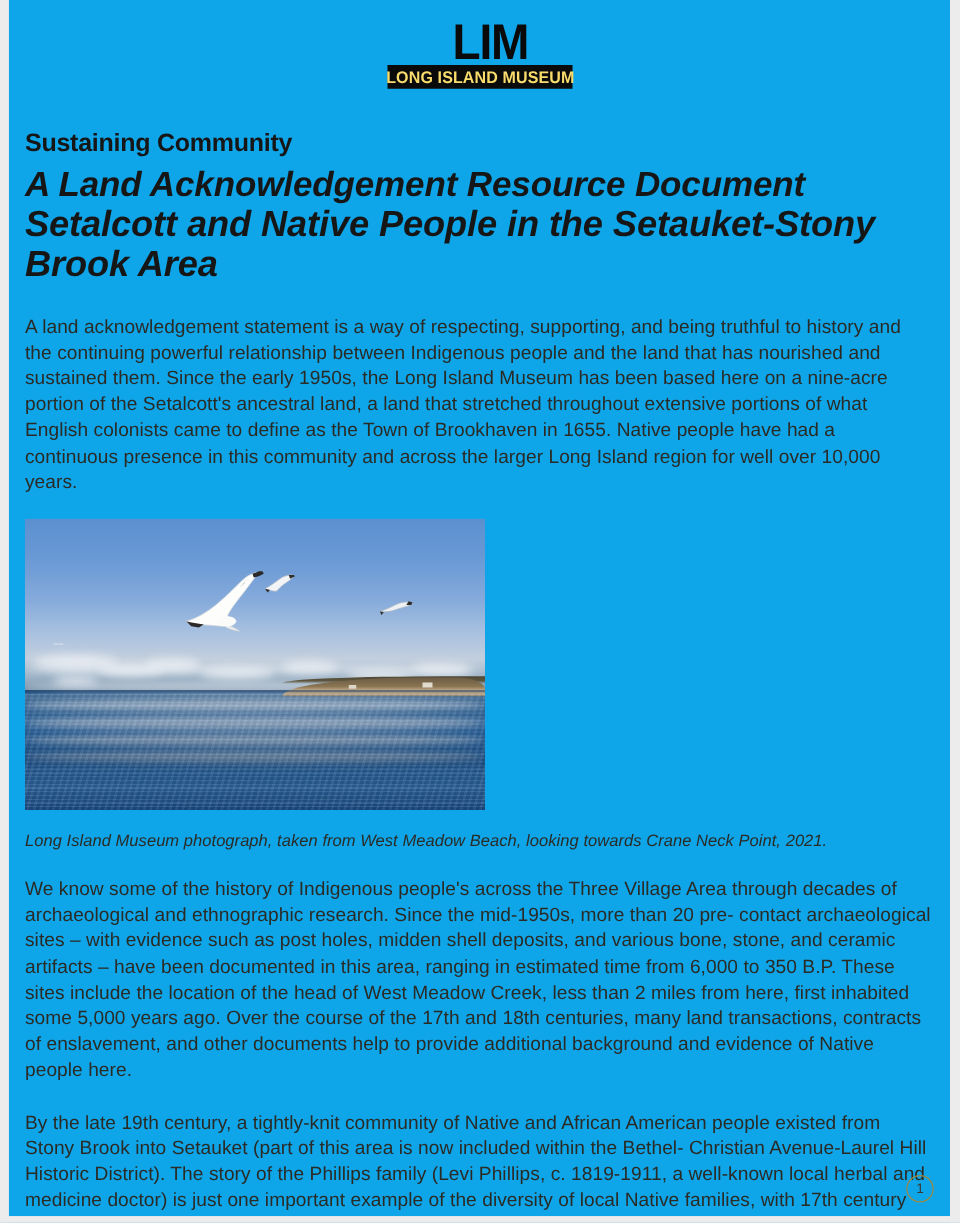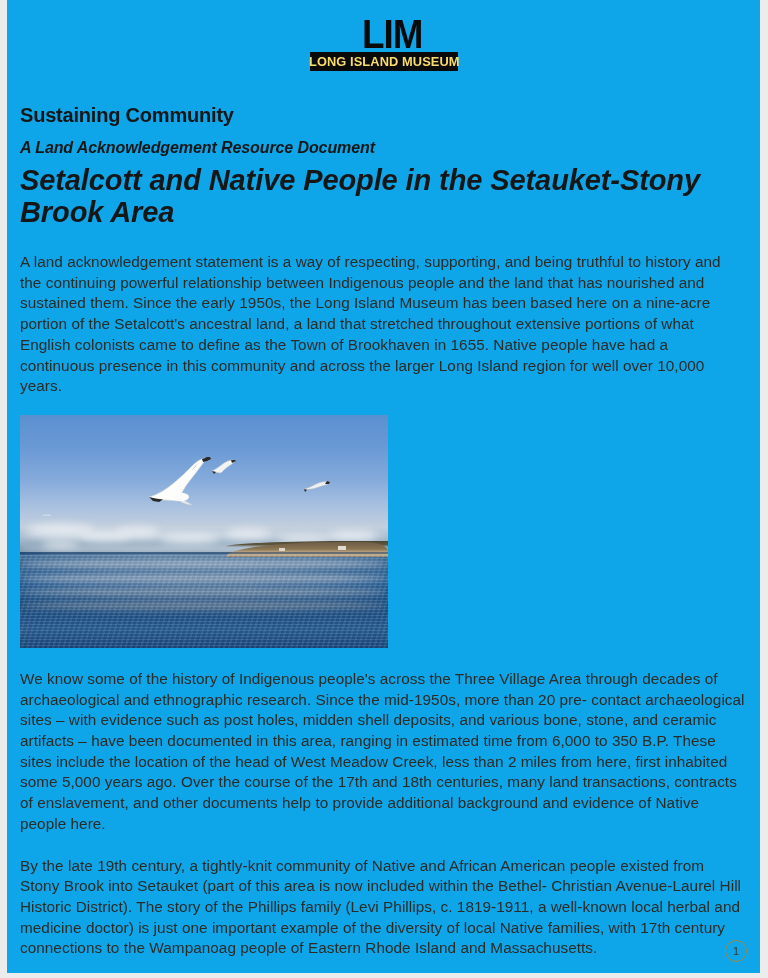--- a/index.html
+++ b/index.html
@@ -100,21 +100,21 @@
   }
   .title-2, .title-3 {
     font-family: "Liberation Sans Narrow", "Liberation Sans", sans-serif;
     font-weight: bold;
     font-style: italic;
     color: #161616;
     letter-spacing: -0.1px;
     margin: 0;
   }
   .title-2 {
-    font-size: 16px;
+    font-size: 28px;
     line-height: 30px;
   }
   .title-3 {
     font-size: 29px;
     line-height: 32px;
     margin-top: 1px;
   }
 
   p.body {
     font-family: "Liberation Sans Narrow", "Liberation Sans", sans-serif;
@@ -415,20 +415,21 @@
             <path d="M24 1 L27 2 L26 4 L22 4 Z" fill="#2e2c29"></path>
             <path d="M1 9 L4 10 L2 12 Z" fill="#2e2c29"></path>
           </svg>
 
           <svg class="gull" id="gull-tiny" viewBox="0 0 10 5">
             <path d="M0 3 C2 1 4 1 5 2 C6 1 8 1 10 3 C8 3 6 3 5 3 C4 3 2 3 0 3 Z" fill="#e3e9ee"></path>
           </svg>
         </div>
       </figure>
 
+      <div id="caption">Long Island Museum photograph, taken from West Meadow Beach, looking towards Crane Neck Point, 2021.</div>
 
       <p id="para-2" class="body">We know some of the history of Indigenous people's across the Three Village Area through decades of archaeological and ethnographic research. Since the mid-1950s, more than 20 pre- contact archaeological sites – with evidence such as post holes, midden shell deposits, and various bone, stone, and ceramic artifacts – have been documented in this area, ranging in estimated time from 6,000 to 350 B.P. These sites include the location of the head of West Meadow Creek, less than 2 miles from here, first inhabited some 5,000 years ago. Over the course of the 17th and 18th centuries, many land transactions, contracts of enslavement, and other documents help to provide additional background and evidence of Native people here.</p>
       <p id="para-3" class="body">By the late 19th century, a tightly-knit community of Native and African American people existed from Stony Brook into Setauket (part of this area is now included within the Bethel- Christian Avenue-Laurel Hill Historic District). The story of the Phillips family (Levi Phillips, c. 1819-1911, a well-known local herbal and medicine doctor) is just one important example of the diversity of local Native families, with 17th century connections to the Wampanoag people of Eastern Rhode Island and Massachusetts.</p>
 
     </div>
 
     <div id="page-number">
       <span>1</span>
     </div>
 

